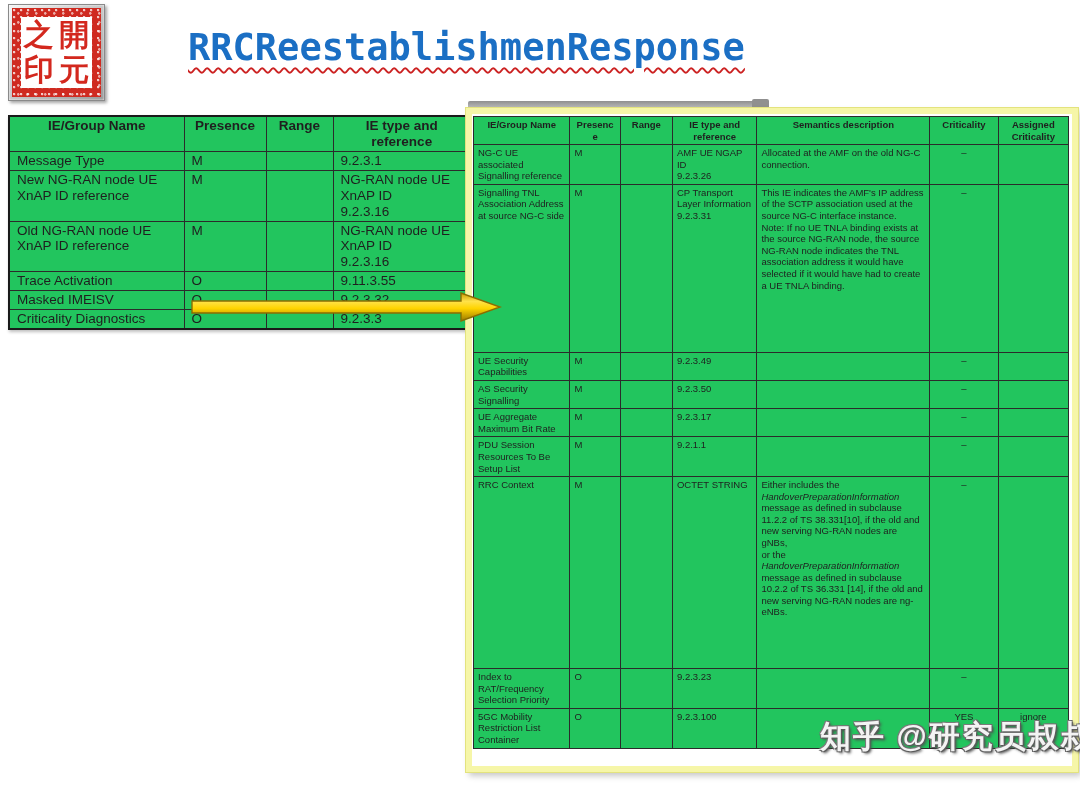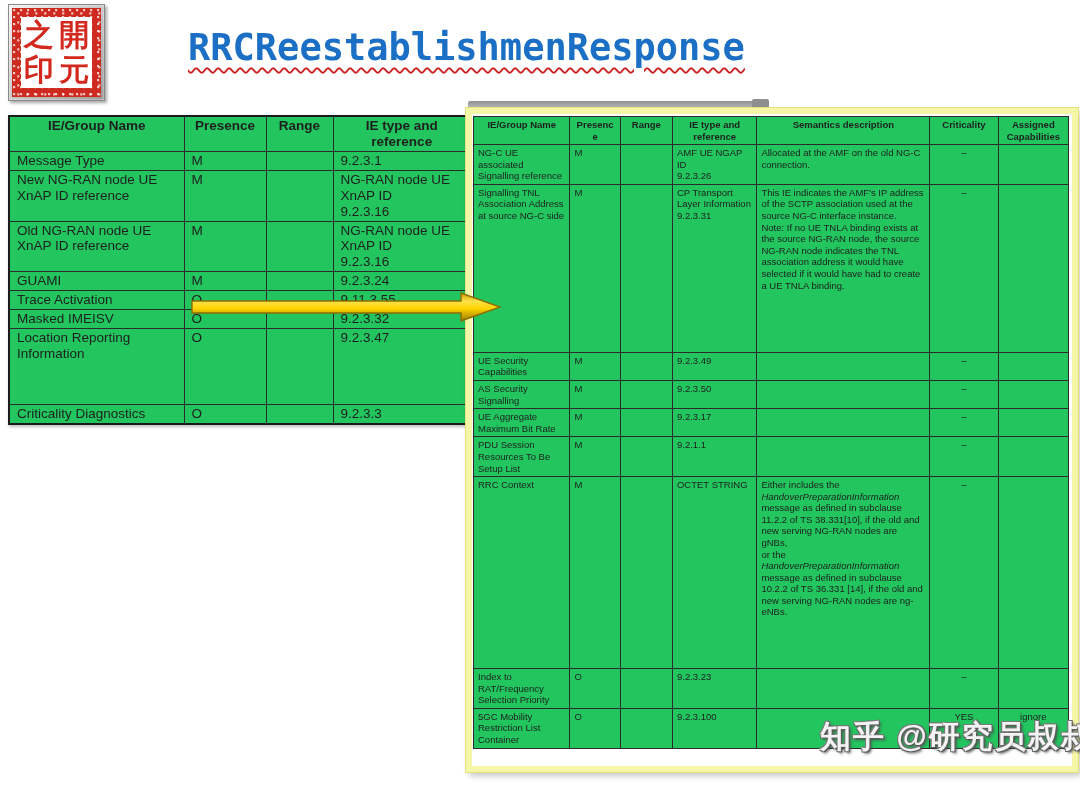--- a/index.html
+++ b/index.html
@@ -136,42 +136,30 @@
 9.2.3.16</td>
         </tr>
         <tr style="height: 48px;">
           <td>Old NG-RAN node UE XnAP ID reference</td>
           <td>M</td>
           <td></td>
           <td>NG-RAN node UE XnAP ID
 9.2.3.16</td>
         </tr>
         <tr style="height: 17px;">
-          <td>GUAMI</td>
-          <td>M</td>
-          <td></td>
-          <td>9.2.3.24</td>
-        </tr>
-        <tr style="height: 17px;">
           <td>Trace Activation</td>
           <td>O</td>
           <td></td>
           <td>9.11.3.55</td>
         </tr>
         <tr style="height: 17px;">
           <td>Masked IMEISV</td>
           <td>O</td>
           <td></td>
           <td>9.2.3.32</td>
-        </tr>
-        <tr style="height: 76px;">
-          <td>Location Reporting Information</td>
-          <td>O</td>
-          <td></td>
-          <td>9.2.3.47</td>
         </tr>
         <tr style="height: 18px;">
           <td>Criticality Diagnostics</td>
           <td>O</td>
           <td></td>
           <td>9.2.3.3</td>
         </tr>
       </tbody>
     </table>
 </div>
@@ -190,21 +178,21 @@
       <thead>
         <tr style="height: 26px;">
           <th>IE/Group Name</th>
           <th>Presence</th>
           <th>Range</th>
           <th>IE type and
 reference</th>
           <th>Semantics description</th>
           <th>Criticality</th>
           <th>Assigned
-Capabilities</th>
+Criticality</th>
         </tr>
       </thead>
       <tbody>
         <tr style="height: 36px;">
           <td>NG-C UE associated Signalling reference</td>
           <td>M</td>
           <td></td>
           <td>AMF UE NGAP ID
 9.2.3.26</td>
           <td>Allocated at the AMF on the old NG-C connection.</td>

